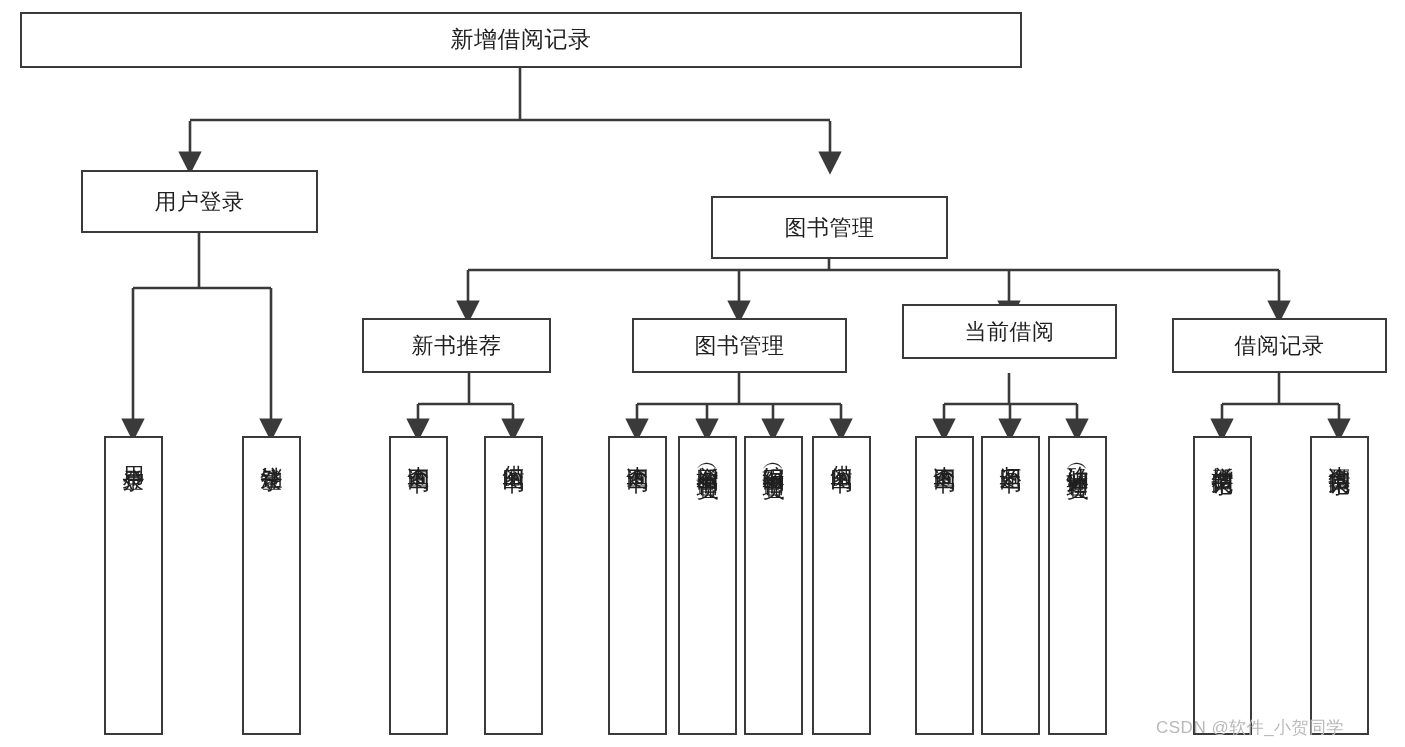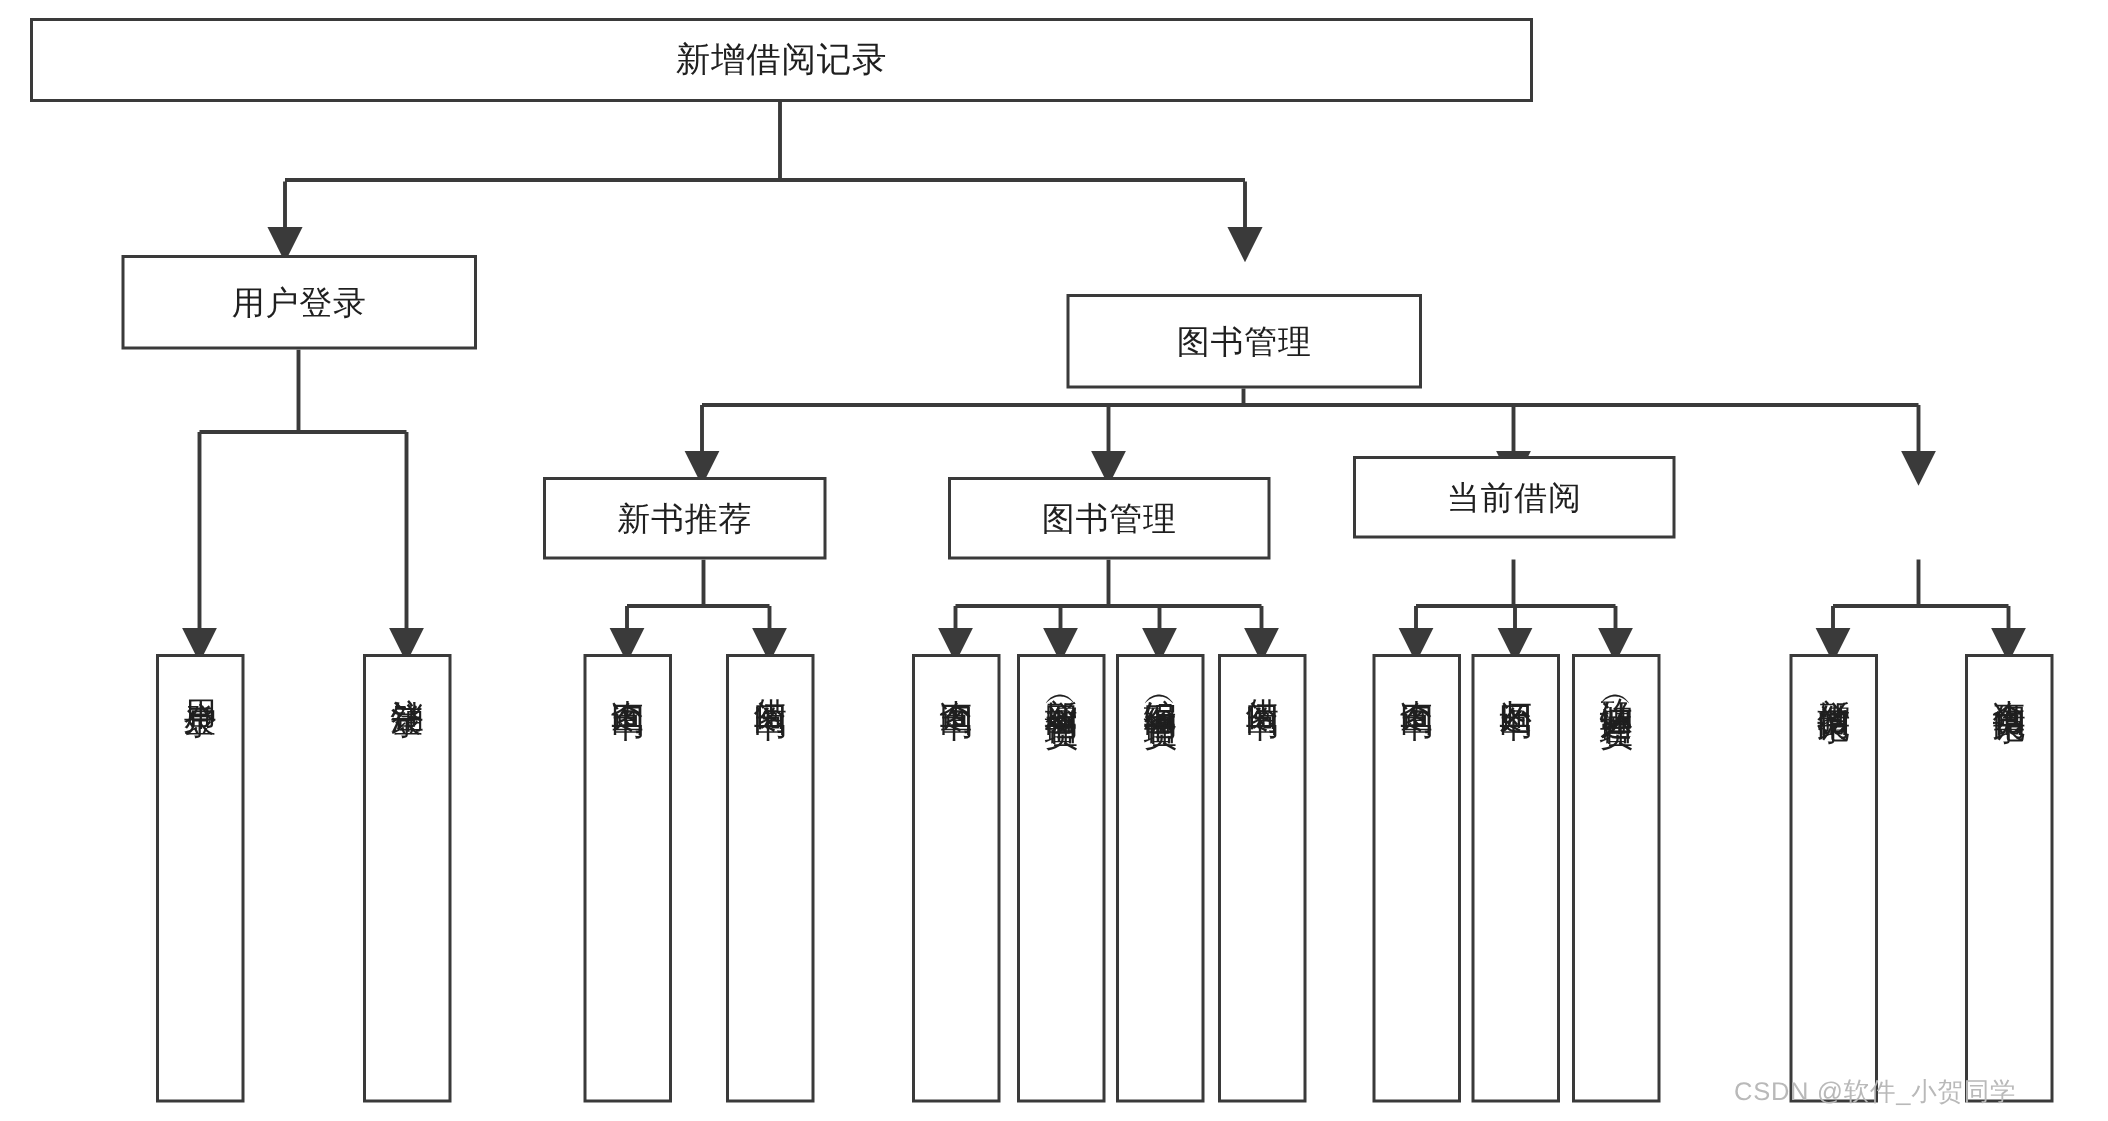--- a/index.html
+++ b/index.html
@@ -142,20 +142,23 @@
 
   <div class="node horiz" style="left:362px; top:318px; width:189px; height:55px;">
     <span class="label">新书推荐</span>
   </div>
   <div class="node horiz" style="left:632px; top:318px; width:215px; height:55px;">
     <span class="label">图书管理</span>
   </div>
   <div class="node horiz" style="left:902px; top:304px; width:215px; height:55px;">
     <span class="label">当前借阅</span>
   </div>
+  <div class="node horiz" style="left:1172px; top:318px; width:215px; height:55px;">
+    <span class="label">借阅记录</span>
+  </div>
 
   <div class="node vert" style="left:104px; top:436px; width:59px; height:299px;">
     <span class="label">用户登录</span>
   </div>
   <div class="node vert" style="left:242px; top:436px; width:59px; height:299px;">
     <span class="label">注销登录</span>
   </div>
 
   <div class="node vert" style="left:389px; top:436px; width:59px; height:299px;">
     <span class="label">查询图书</span>

